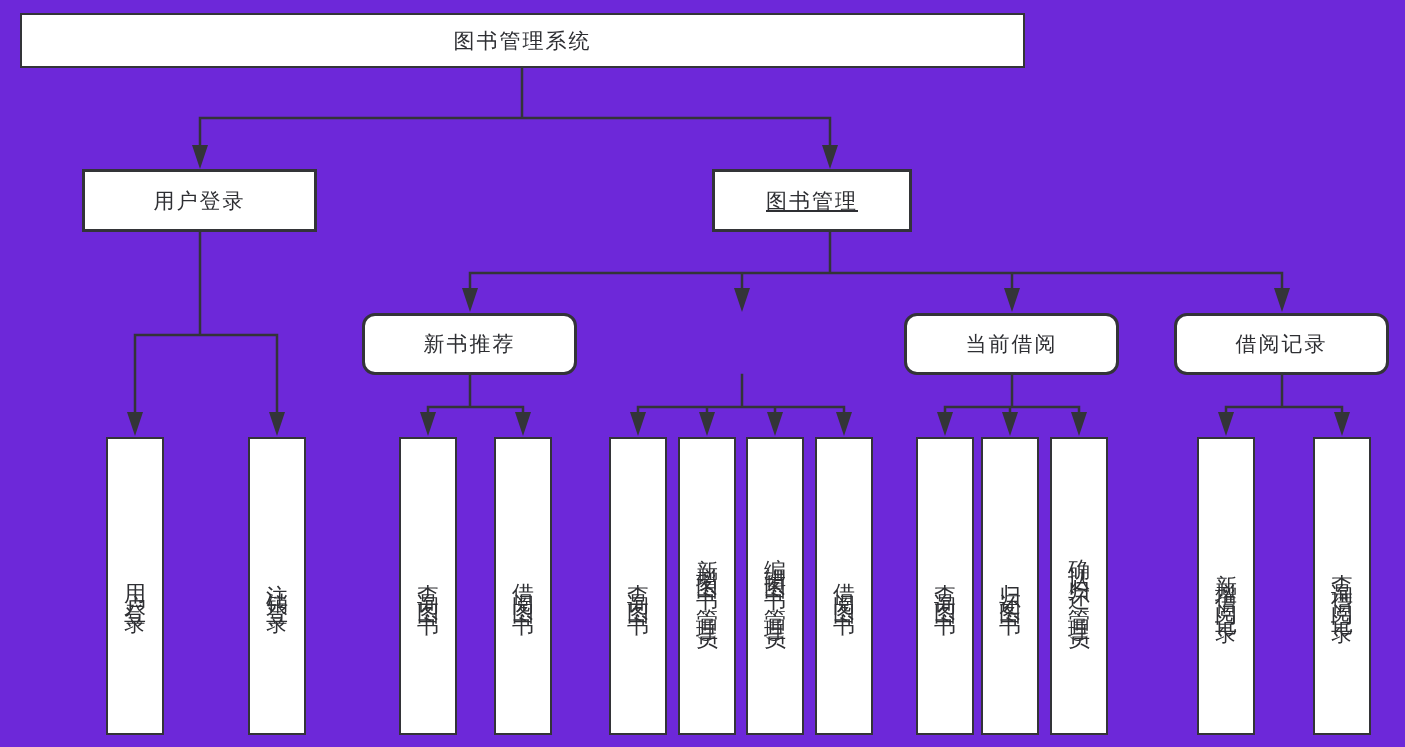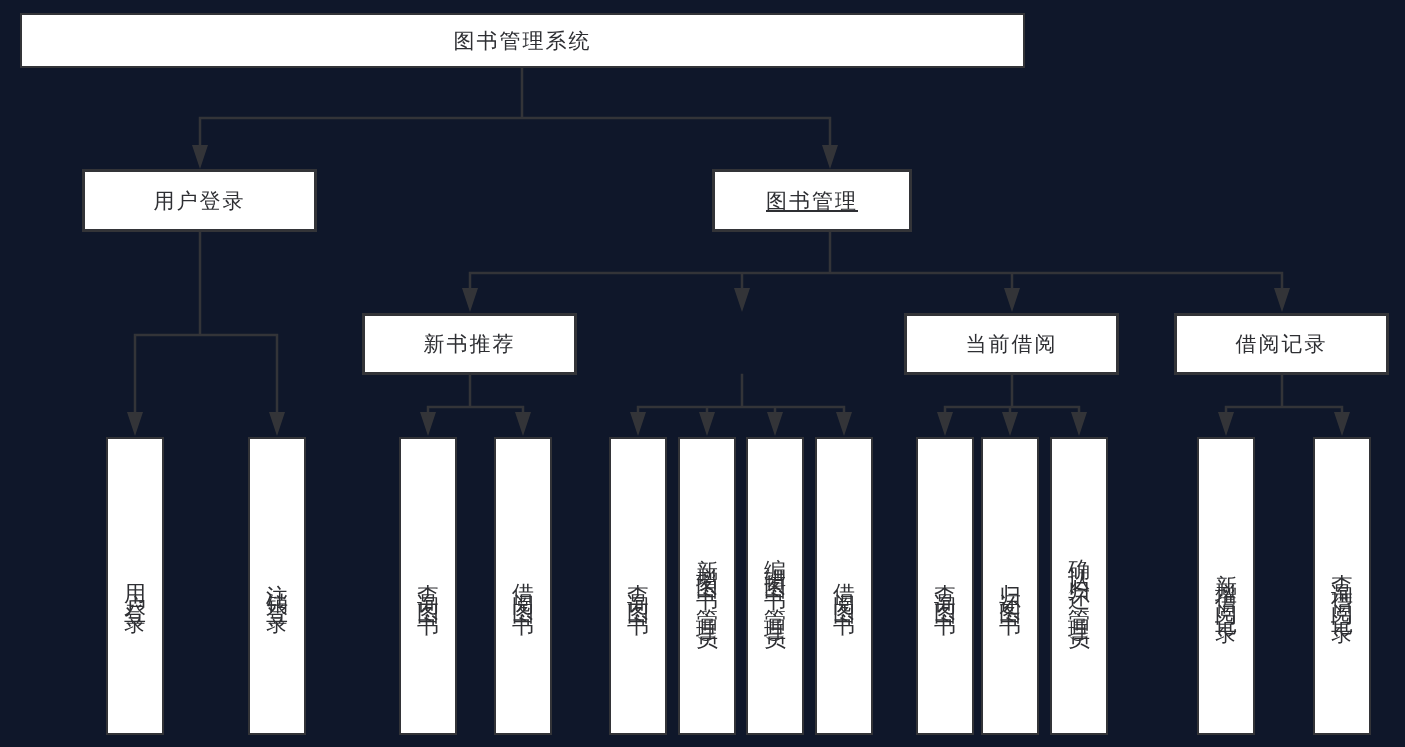--- a/index.html
+++ b/index.html
@@ -8,21 +8,21 @@
     background: #ffffff;
     width: 1405px;
     height: 747px;
     overflow: hidden;
     font-family: "Liberation Sans", "DejaVu Sans", sans-serif;
   }
   .stage {
     position: relative;
     width: 1405px;
     height: 747px;
-    background: #0f172a;
+    background: #6d28d9;
   }
   svg.connectors {
     position: absolute;
     left: 0; top: 0;
     width: 1405px; height: 747px;
     pointer-events: none;
   }
   .node {
     position: absolute;
     box-sizing: border-box;
@@ -36,21 +36,21 @@
     font-size: 21px;
     letter-spacing: 2px;
     line-height: 1.2;
     white-space: nowrap;
     z-index: 2;
   }
   .node.root   { left: 20px;  top: 13px;  width: 1005px; height: 55px; border-width: 2px; }
   .node.l2     { top: 169px; height: 63px; }
   .node.l2u    { left: 82px;  width: 235px; }
   .node.l2b    { left: 712px; width: 200px; text-decoration: underline; }
-  .node.l3     { top: 313px; width: 215px; height: 62px; }
+  .node.l3     { top: 313px; width: 215px; height: 62px; border-radius: 13px; }
   .node.l3-0   { left: 362px; }
   .node.l3-1   { left: 634px; }
   .node.l3-2   { left: 904px; }
   .node.l3-3   { left: 1174px; }
   .node.leaf   { top: 437px; width: 58px; height: 298px; border-width: 2.5px; padding: 6px 0; }
   .leaf .vtext {
     writing-mode: vertical-rl;
     text-orientation: mixed;
     font-size: 22px;
     letter-spacing: 10px;

